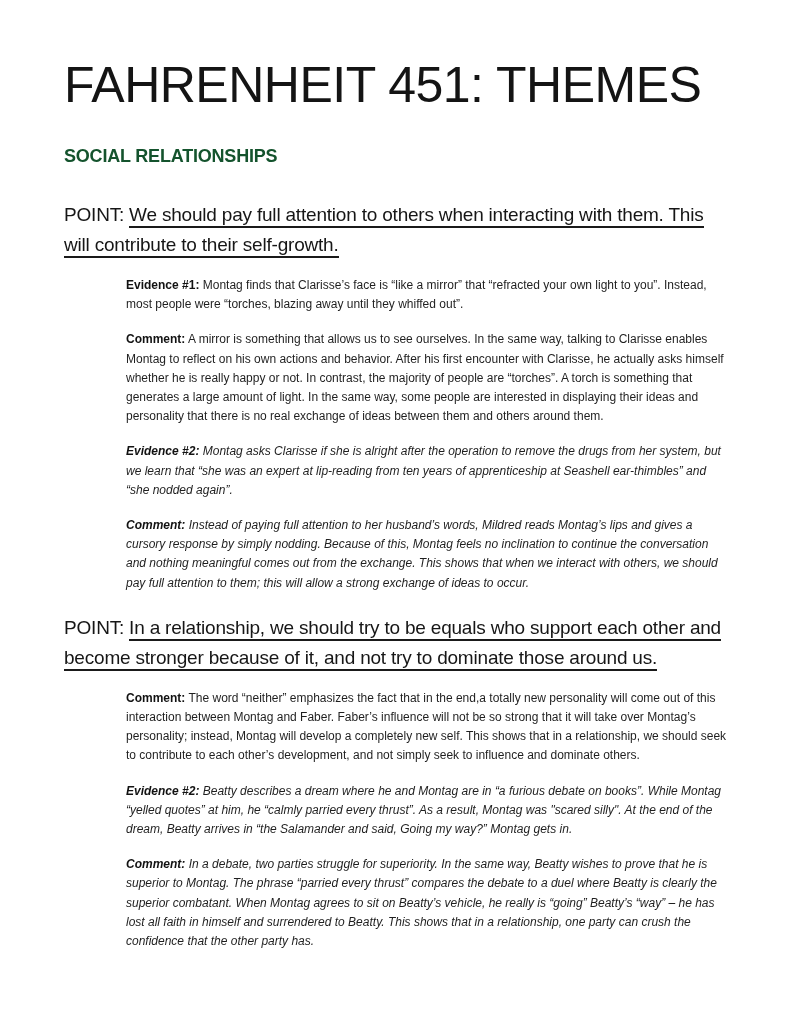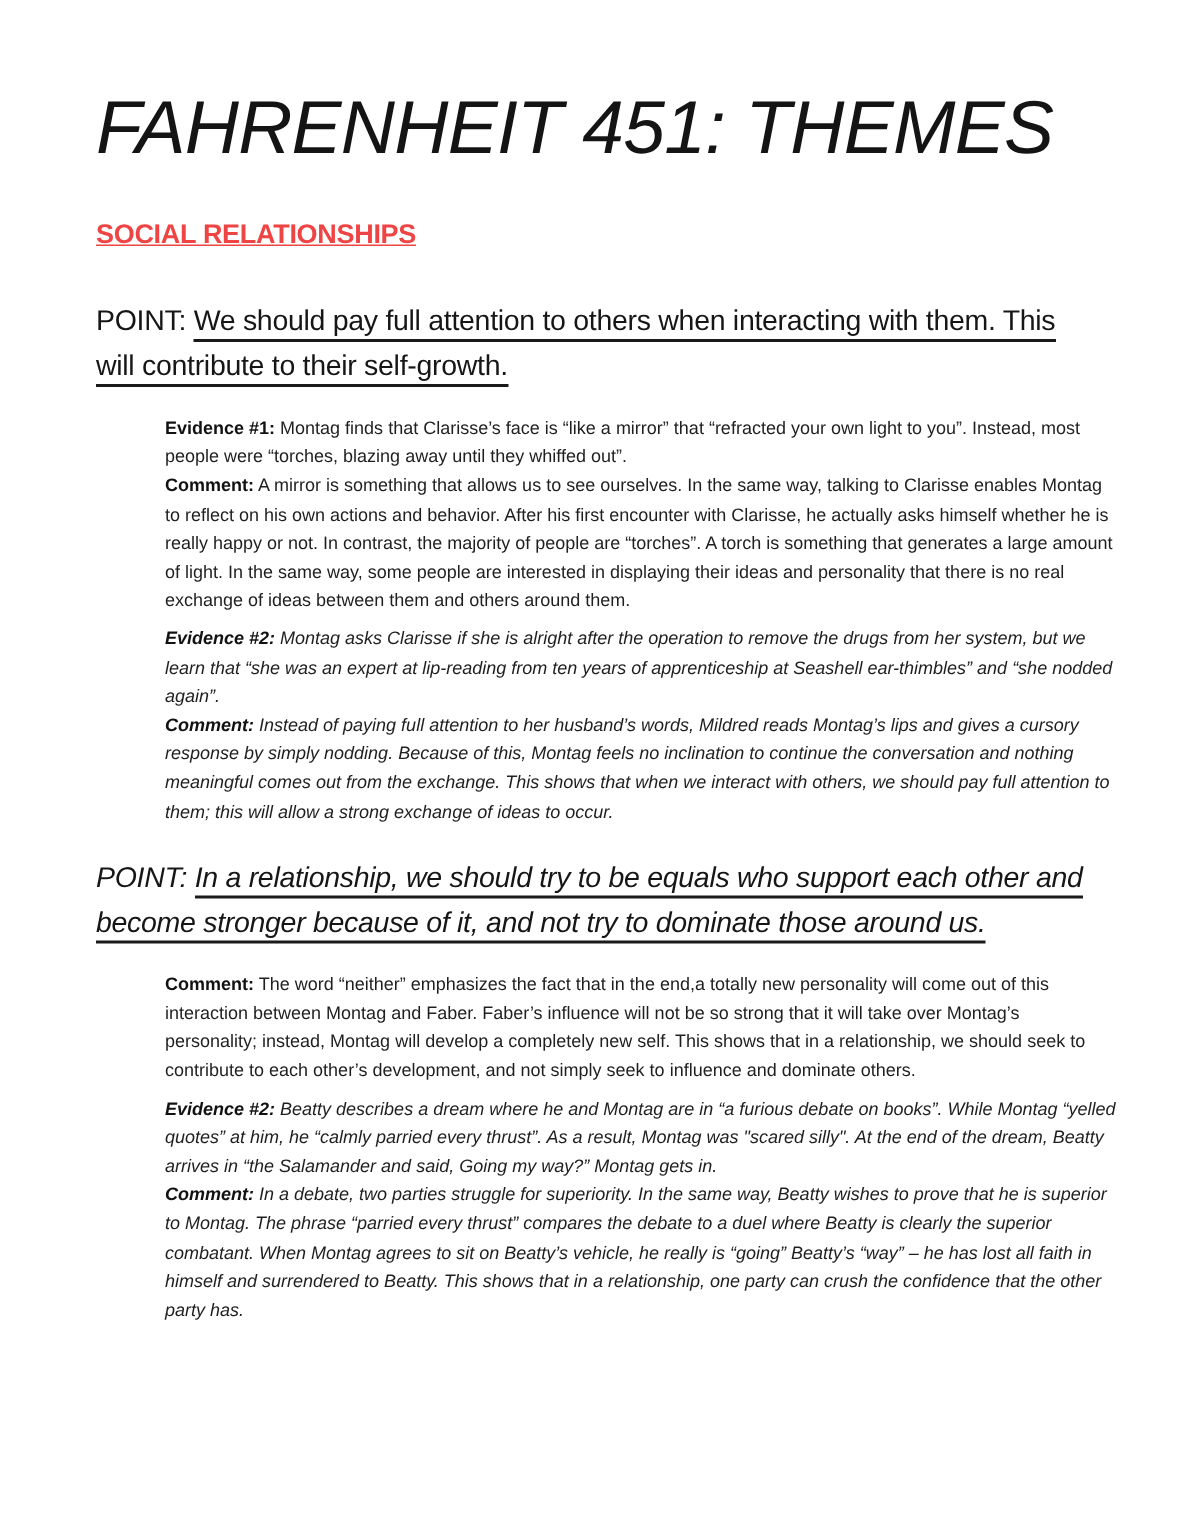--- a/index.html
+++ b/index.html
@@ -17,54 +17,52 @@
     padding:0 56px 0 64px;
   }
   .doc-title {
     margin:55px 0 0 0;
     font-size:50px;
     font-weight:400;
     line-height:60px;
     letter-spacing:-0.5px;
     color:#141414;
     white-space:nowrap;
-    font-style:italic;
   }
   .doc-subtitle {
     margin:30px 0 0 0;
     font-size:18px;
     font-weight:700;
     line-height:22px;
     letter-spacing:-0.2px;
-    color:#ef4444;
-    text-decoration:underline;
+    color:#14532d;
   }
   .point {
     margin:33px 0 0 0;
     font-size:19px;
     font-weight:400;
     line-height:30px;
     letter-spacing:-0.2px;
     color:#161616;
     max-width:658px;
   }
-  .point--second { margin-top:20px;font-style:italic; }
+  .point--second { margin-top:20px; }
   .point .u {
     border-bottom:2px solid #1a1a1a;
     padding-bottom:1px;
   }
   .block {
     margin:16px 0 0 46px;
     width:634px;
     font-size:12px;
     line-height:19.2px;
     color:#1f1f1f;
   }
   .block + .block { margin-top:6px;font-style:italic; }
-  .block p { margin:0; }
+  .block p { margin:16px; }
   .block b { font-weight:700; color:#121212; }
 </style>
 </head>
 <body>
 
 <div class="page">
 
   <h1 class="doc-title">FAHRENHEIT 451: THEMES</h1>
 
   <h2 class="doc-subtitle">SOCIAL RELATIONSHIPS</h2>

